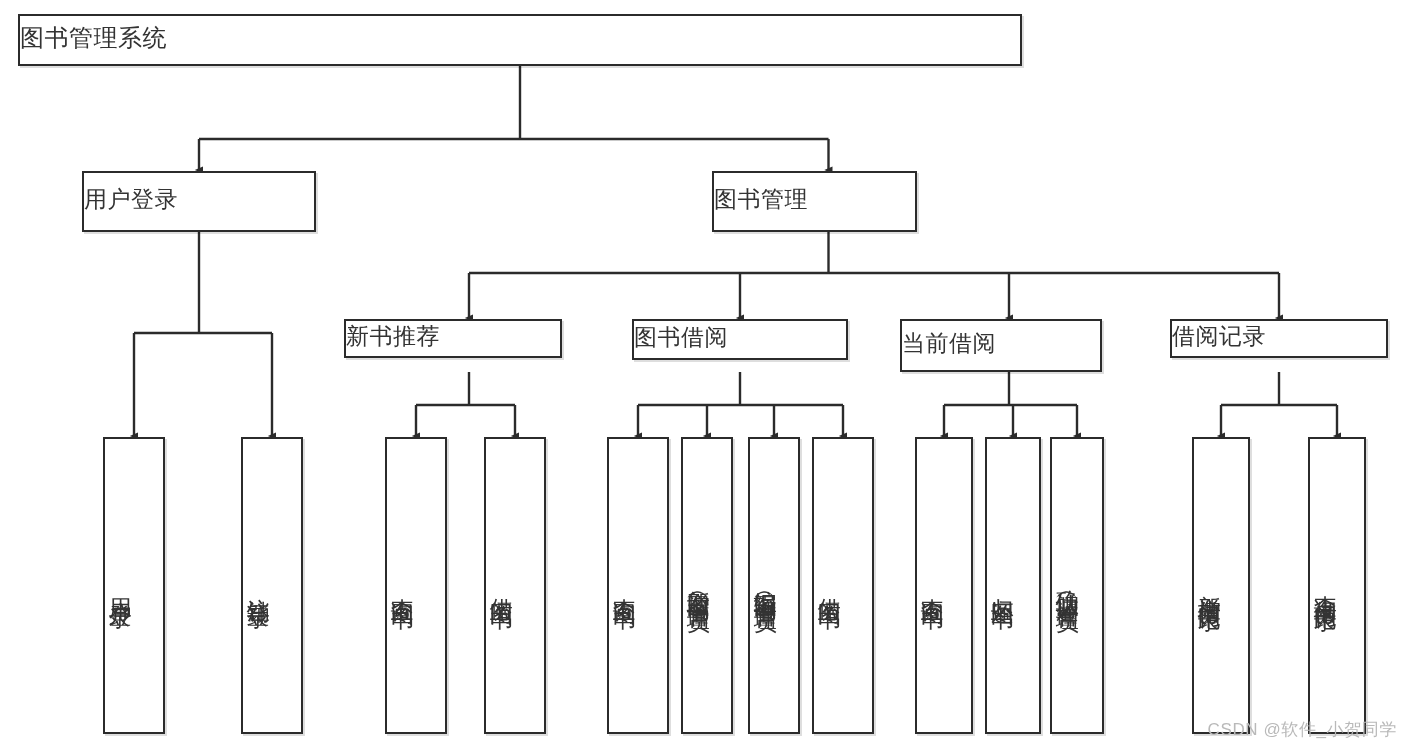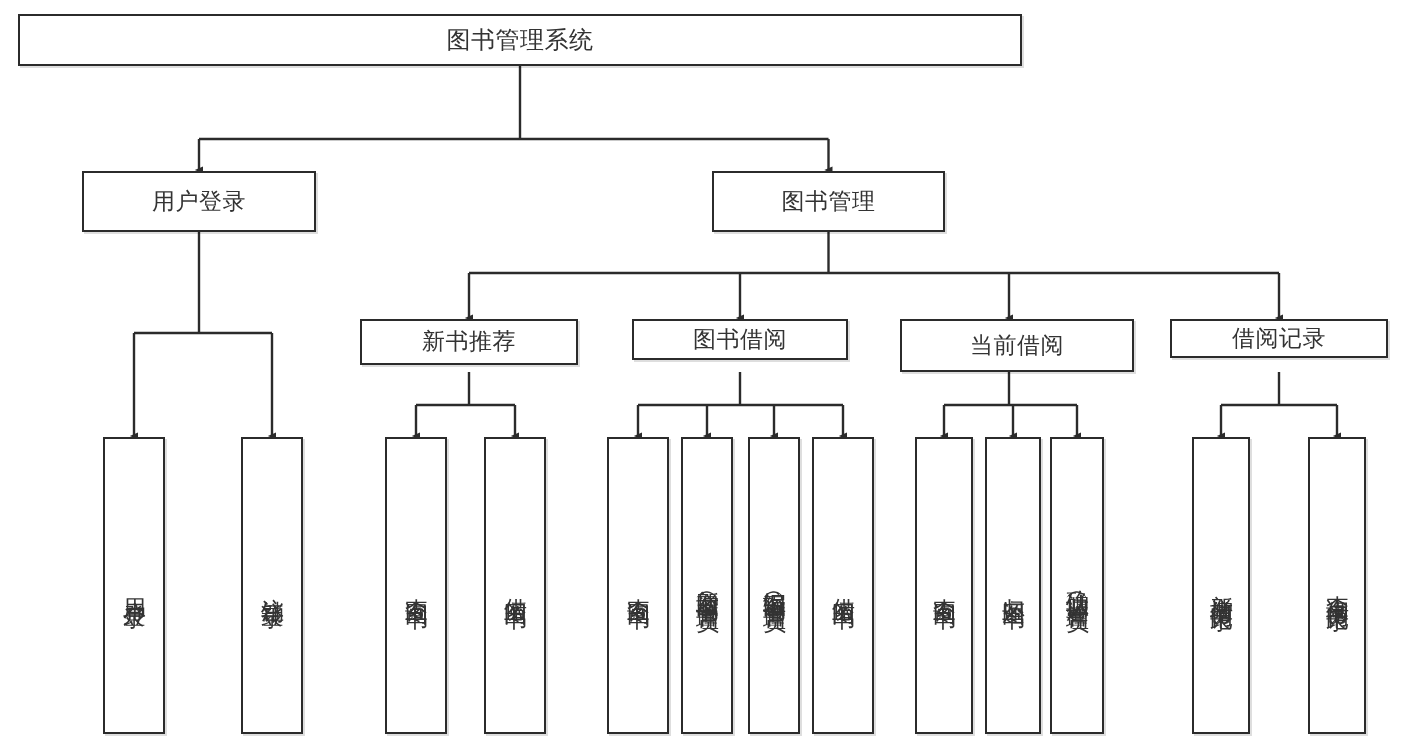--- a/index.html
+++ b/index.html
@@ -26,22 +26,22 @@
     height: 747px;
   }
   .node-box {
     position: absolute;
     box-sizing: border-box;
     background: #ffffff;
     border: 2px solid #2b2b2b;
     box-shadow: 2px 2px 0 rgba(0,0,0,0.13);
     display: flex;
     align-items: center;
-    justify-content: center;
     overflow: hidden;
+    font-family: Liberation Mono, monospace;
   }
   .node-label {
     color: #333333;
     text-align: center;
     line-height: 1.12;
     letter-spacing: 0.5px;
     white-space: nowrap;
   }
   .node-box.horizontal .node-label {
     font-size: 23px;
@@ -115,30 +115,30 @@
       </g>
   </svg>
 
   <div id="nodes-layer">
       <div class="node-box horizontal root" style="left: 18px; top: 14px; width: 1004px; height: 52px;">
         <span class="node-label">图书管理系统</span>
       </div>
       <div class="node-box horizontal" style="left: 82px; top: 171px; width: 234px; height: 61px;">
         <span class="node-label">用户登录</span>
       </div>
-      <div class="node-box horizontal" style="left: 712px; top: 171px; width: 233px; height: 61px;">
+      <div class="node-box horizontal" style="left: 712px; top: 171px; width: 205px; height: 61px;">
         <span class="node-label">图书管理</span>
       </div>
-      <div class="node-box horizontal" style="left: 360px; top: 319px; width: 218px; height: 46px;">
+      <div class="node-box horizontal" style="left: 344px; top: 319px; width: 218px; height: 39px;">
         <span class="node-label">新书推荐</span>
       </div>
       <div class="node-box horizontal" style="left: 632px; top: 319px; width: 216px; height: 41px;">
         <span class="node-label">图书借阅</span>
       </div>
-      <div class="node-box horizontal" style="left: 900px; top: 319px; width: 234px; height: 53px;">
+      <div class="node-box horizontal" style="left: 900px; top: 319px; width: 202px; height: 53px;">
         <span class="node-label">当前借阅</span>
       </div>
       <div class="node-box horizontal" style="left: 1170px; top: 319px; width: 218px; height: 39px;">
         <span class="node-label">借阅记录</span>
       </div>
       <div class="node-box vertical" style="left: 103px; top: 437px; width: 62px; height: 297px;">
         <span class="node-label">用户登录</span>
       </div>
       <div class="node-box vertical" style="left: 241px; top: 437px; width: 62px; height: 297px;">
         <span class="node-label">注销登录</span>
@@ -171,13 +171,14 @@
         <span class="node-label">确认归还（管理员）</span>
       </div>
       <div class="node-box vertical" style="left: 1192px; top: 437px; width: 58px; height: 297px;">
         <span class="node-label">新增借阅记录</span>
       </div>
       <div class="node-box vertical" style="left: 1308px; top: 437px; width: 58px; height: 297px;">
         <span class="node-label">查询借阅记录</span>
       </div>
     </div>
 
+  <div id="watermark">CSDN @软件_小贺同学</div>
 </div>
 
 </body></html>

